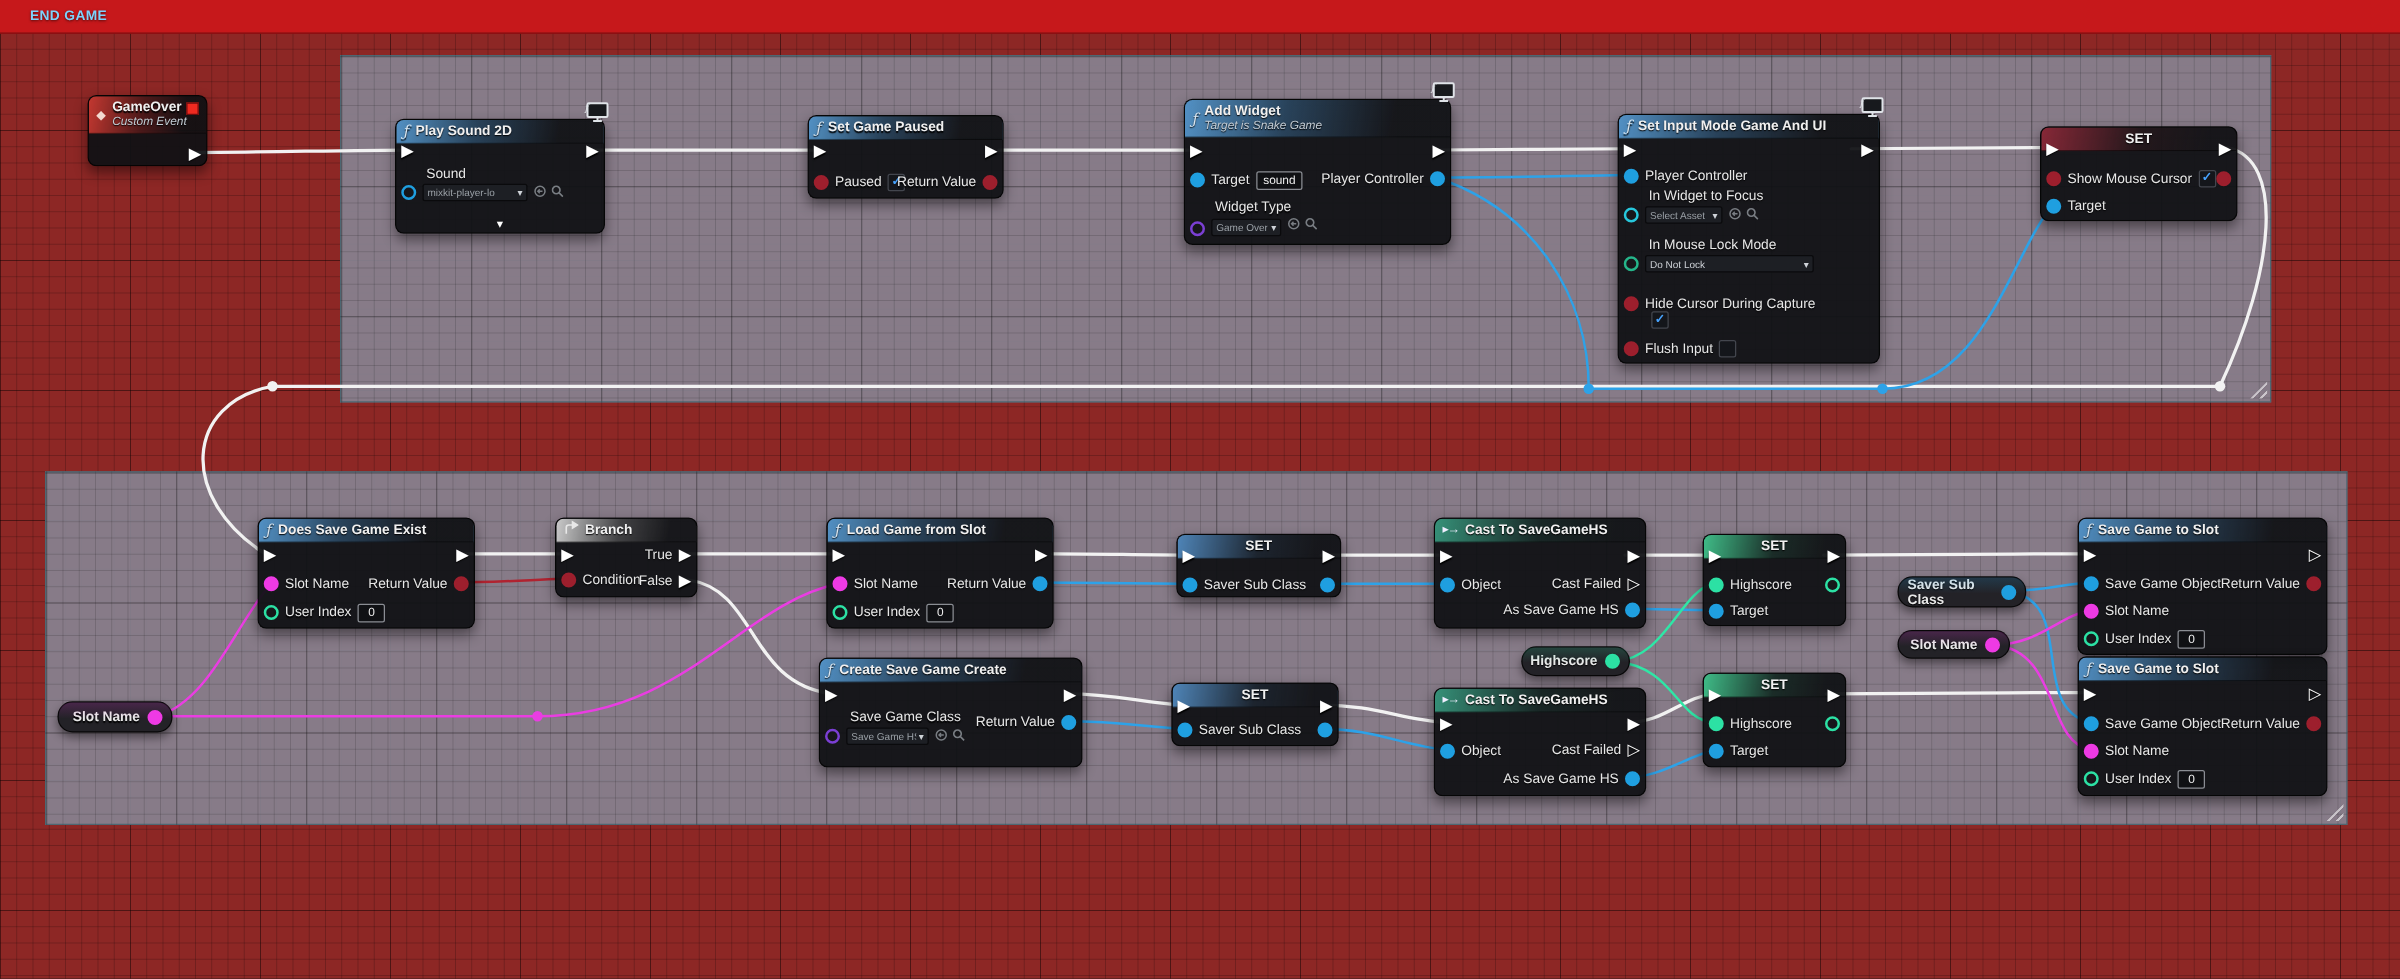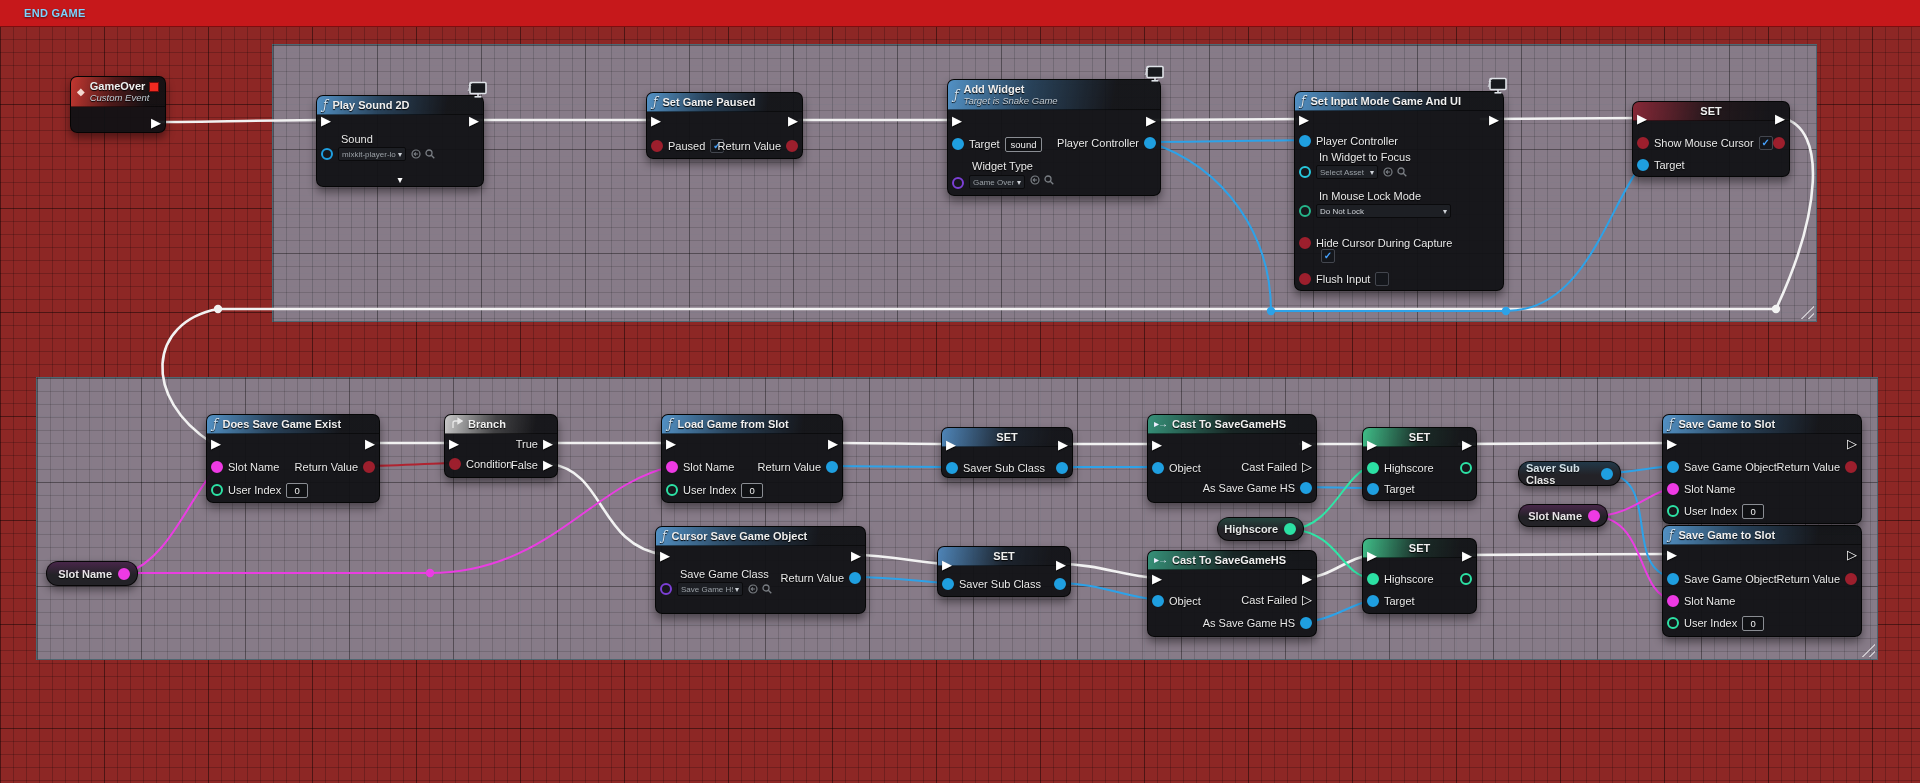--- a/index.html
+++ b/index.html
@@ -160,21 +160,21 @@
           <rect x="3" y="1.5" width="16" height="11" rx="1" fill="#17191d" stroke="#dfe3e8" stroke-width="1.6"></rect>
           <line x1="11" y1="13" x2="11" y2="15.5" stroke="#dfe3e8" stroke-width="1.6"></line>
           <line x1="7.5" y1="15.8" x2="14.5" y2="15.8" stroke="#dfe3e8" stroke-width="1.6"></line>
           <text x="1" y="8" font-size="8" font-style="italic" fill="#dfe3e8" font-family="DejaVu Serif,serif">f</text>
         </svg></div>
       <div class="prow pl" style="top: 17px;">
         <span class="xp">▶</span>
       </div>
       <div class="prow pl" style="top: 50px;">
         <span class="dpin" style="border-color: rgb(31, 159, 224); background: transparent;"></span>
-        <span class="dd" style="width: 68px;">
+        <span class="dd" style="width: 84px;">
           <span class="ddt">mixkit-player-lo</span>
           <span class="ddc">▾</span>
         </span>
         <span class="exic">
           <span><svg width="10" height="10" viewBox="0 0 10 10">
               <circle cx="5" cy="5" r="4" fill="none" stroke="#9aa0a6" stroke-width="1.2"></circle>
               <path d="M7 5 H3.4 M4.8 3.4 L3.2 5 L4.8 6.6" fill="none" stroke="#9aa0a6" stroke-width="1.1"></path>
             </svg></span>
           <span><svg width="10" height="10" viewBox="0 0 10 10">
               <circle cx="4" cy="4" r="3" fill="none" stroke="#9aa0a6" stroke-width="1.3"></circle>
@@ -524,21 +524,21 @@
       </div>
       <div class="prow pr" style="top: 44px;">
         <span class="dpin" style="border-color: rgb(157, 31, 45); background: rgb(157, 31, 45);"></span>
         <span class="plabel">Return Value</span>
       </div>
     </div>
     <div class="node" style="left: 655px; top: 526px; width: 211px; height: 88px;">
       <div class="nhead hd-fn" style="height: 19px;">
         <span class="fico">ƒ</span>
         <div class="htxt">
-          <div class="ntitle">Cursor Save Game Object</div>
+          <div class="ntitle">Create Save Game Create</div>
         </div>
       </div>
       <div class="prow pl" style="top: 21px;">
         <span class="xp">▶</span>
       </div>
       <div class="prow pl" style="top: 54px;">
         <span class="dpin" style="border-color: rgb(123, 63, 212); background: transparent;"></span>
         <span class="dd" style="width: 66px;">
           <span class="ddt">Save Game HS</span>
           <span class="ddc">▾</span>

